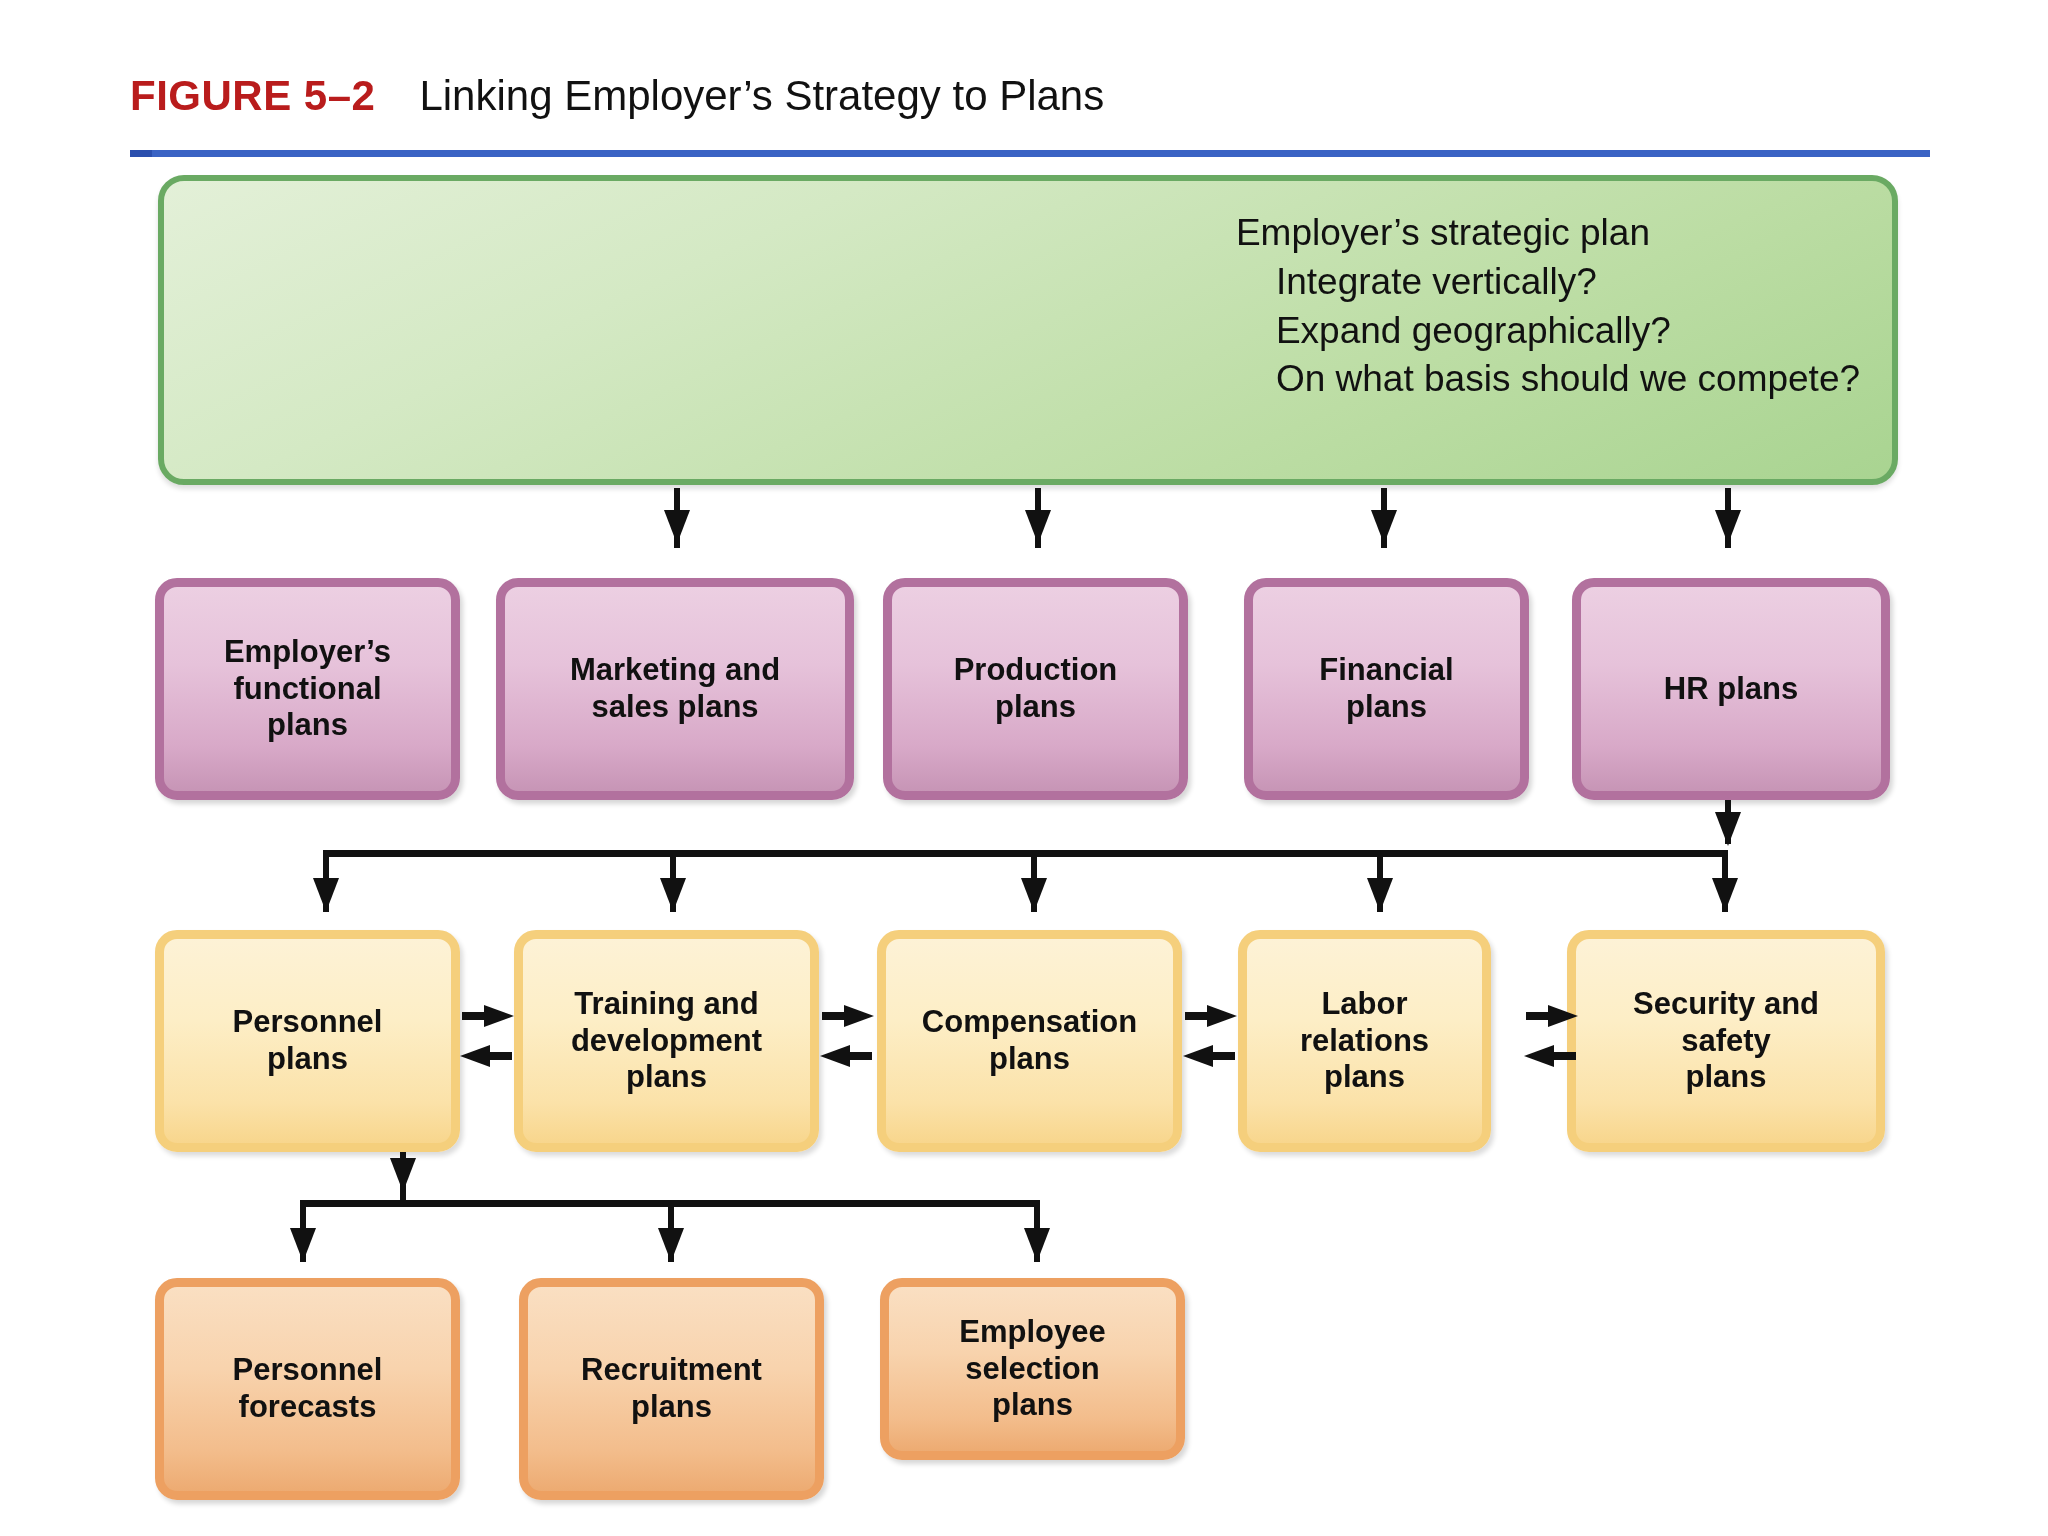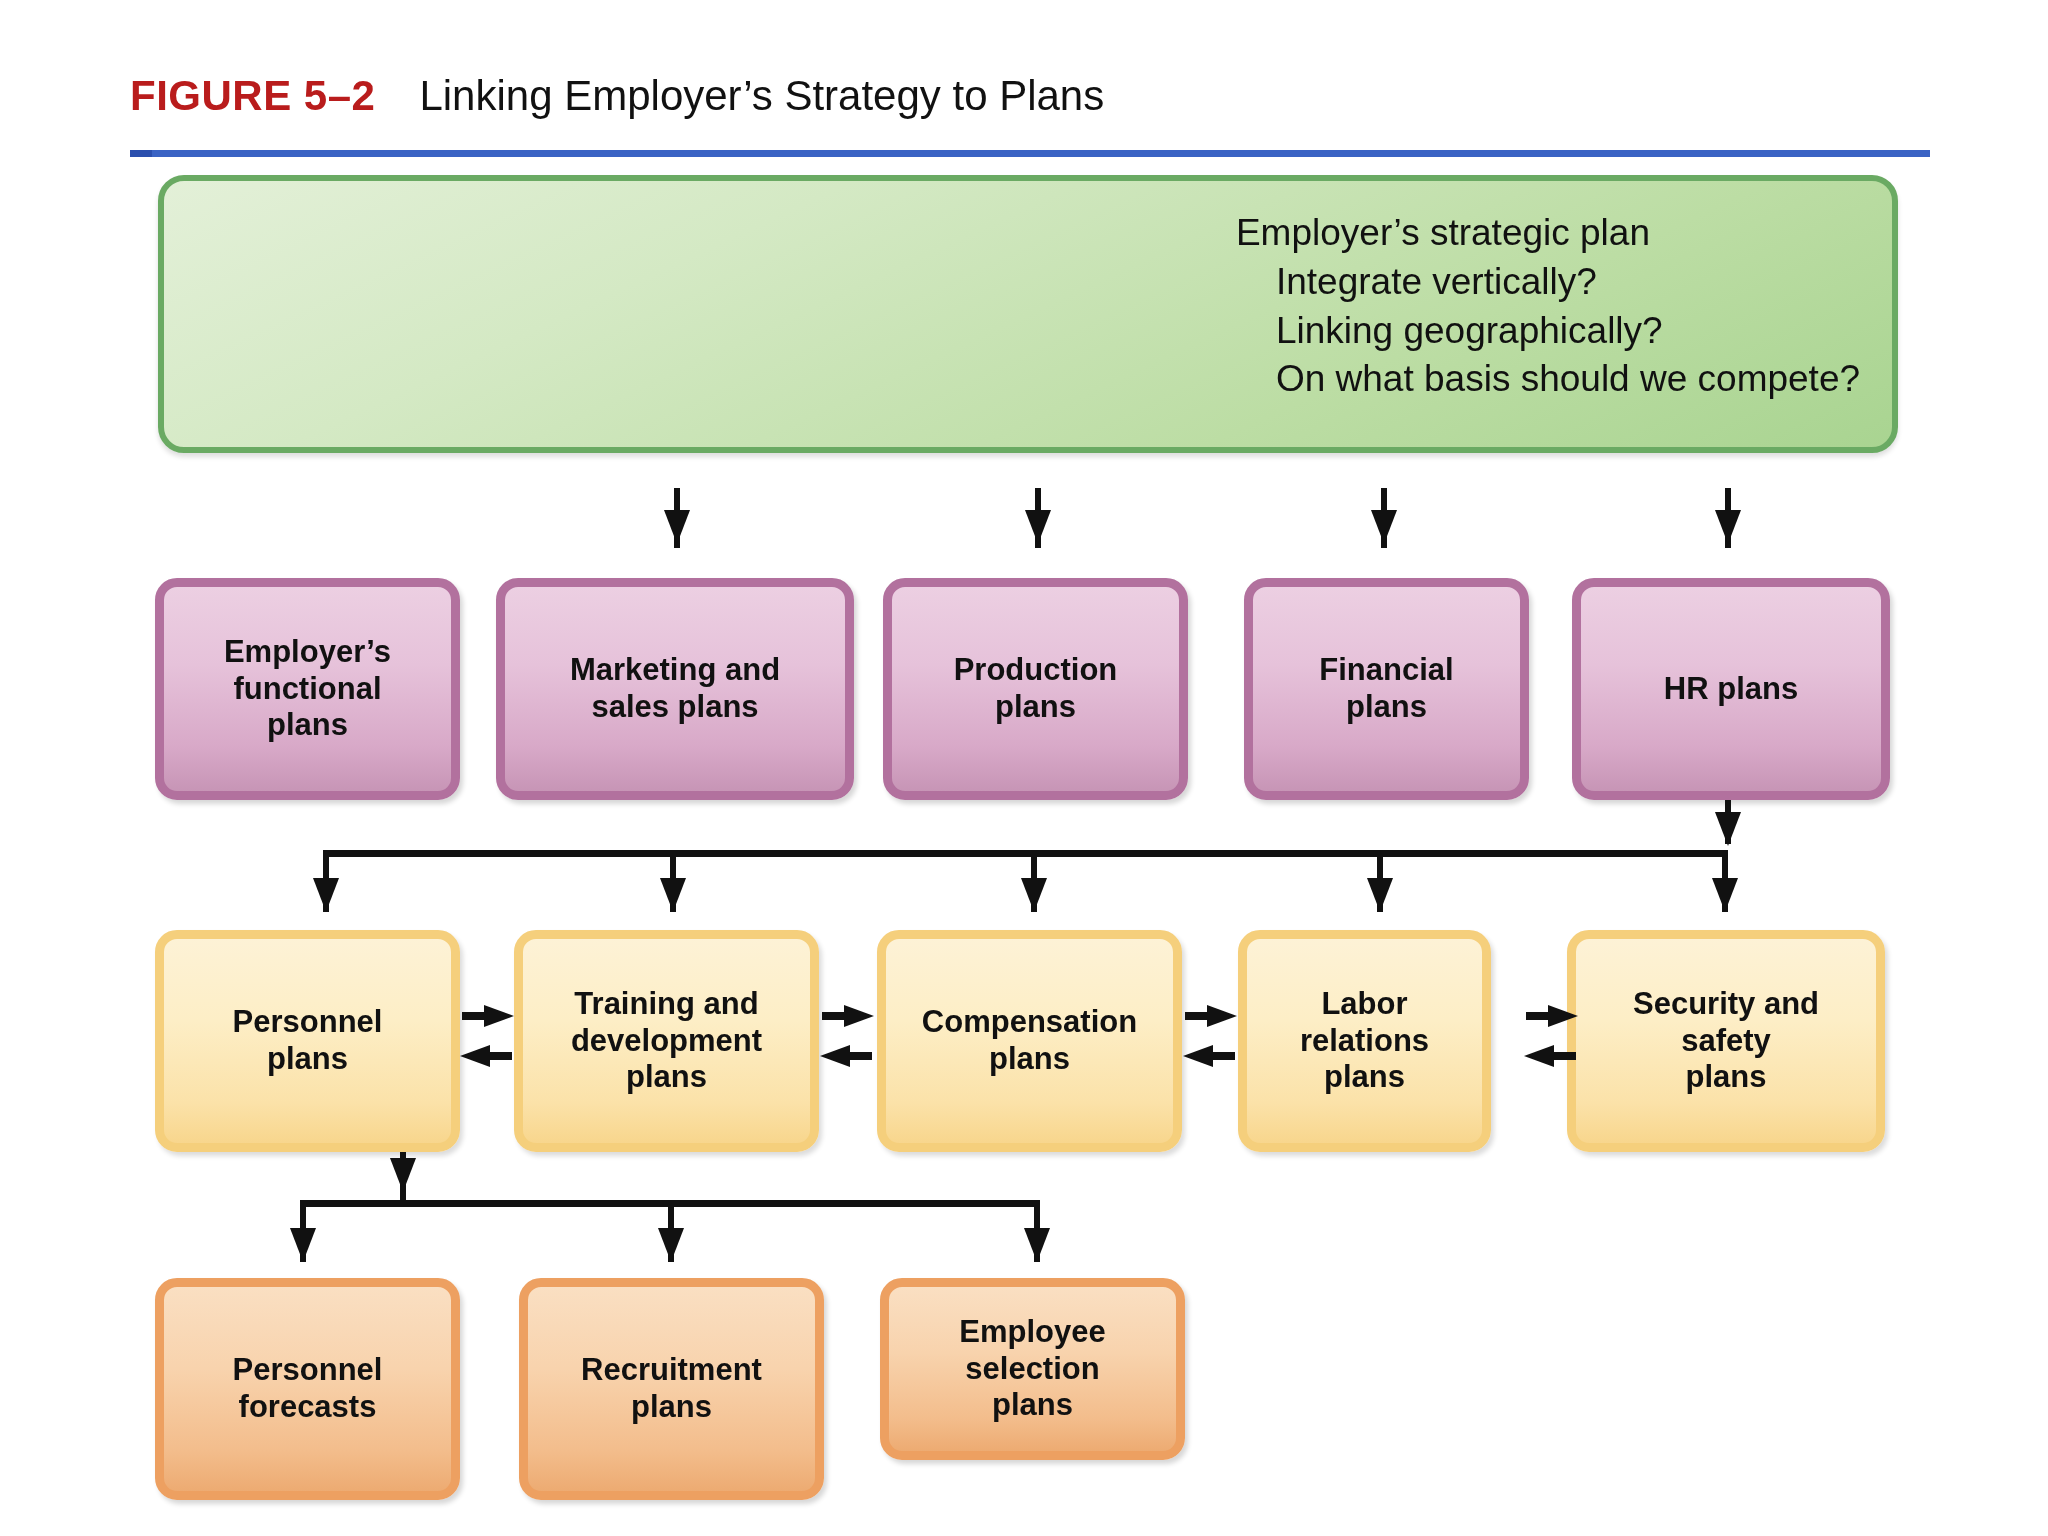--- a/index.html
+++ b/index.html
@@ -44,21 +44,21 @@
     display:flex;align-items:center;justify-content:center;
     text-align:center;
     color:#111111;
     font-weight:bold;
     line-height:1.18;
     font-family:"Liberation Sans", sans-serif;
   }
 
   
   #green-box{
-    left:158px;top:175px;width:1740px;height:278px;
+    left:158px;top:175px;width:1740px;height:310px;
     border-radius:26px;
     border:6px solid #6aaa63;
     background:linear-gradient(155deg,#e3f0d8 0%,#d4e9c4 30%,#bcdda4 70%,#a9d491 100%);
     box-shadow:0 4px 5px rgba(0,0,0,0.13);
     display:block;
     padding:28px 0 0 0;
   }
   #green-text{
     margin:0;padding:0;
     display:inline-block;
@@ -128,21 +128,21 @@
 </div>
 <div id="header-rule"></div>
 <div id="header-rule-cap"></div>
 
 <div id="canvas">
 
   <div id="green-box" class="node">
     <div id="green-text">
       <span class="ln head">Employer’s strategic plan</span>
       <span class="ln">Integrate vertically?</span>
-      <span class="ln">Linking geographically?</span>
+      <span class="ln">Expand geographically?</span>
       <span class="ln">On what basis should we compete?</span>
     </div>
   </div>
 
   <div class="vline" style="left:674px;top:488px;height:60px;"></div>
   <div class="arrowhead" style="left:664px;top:510px;"></div>
 
   <div class="vline" style="left:1035px;top:488px;height:60px;"></div>
   <div class="arrowhead" style="left:1025px;top:510px;"></div>
 

